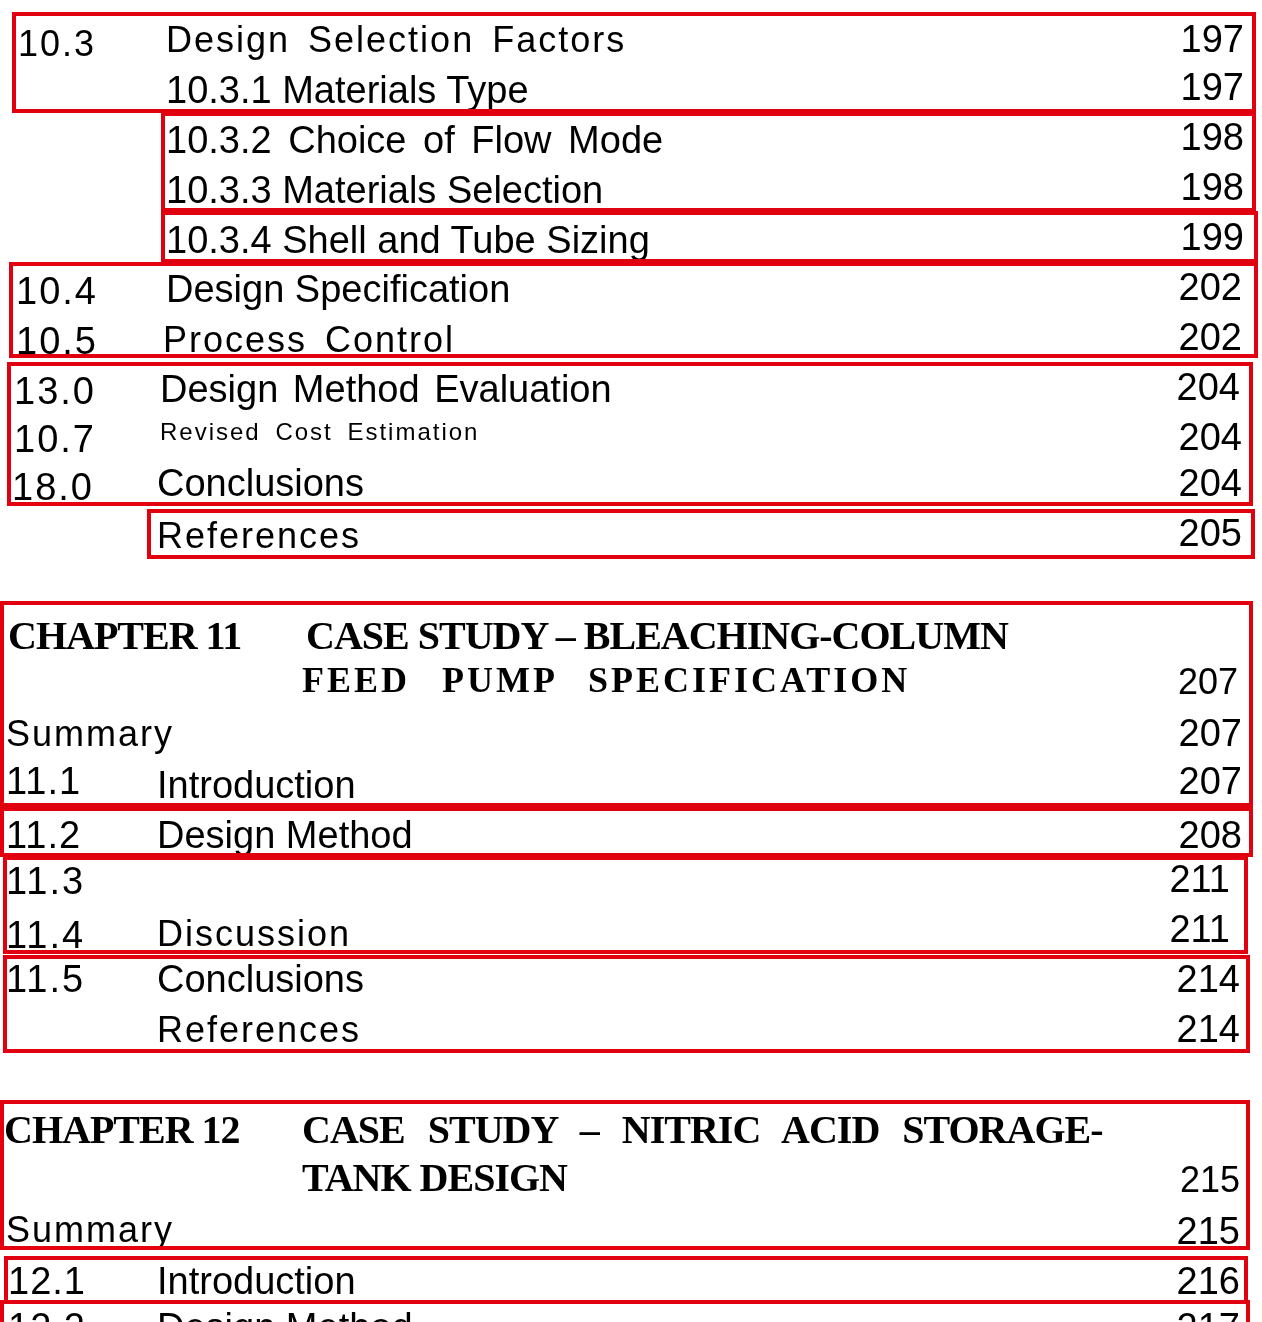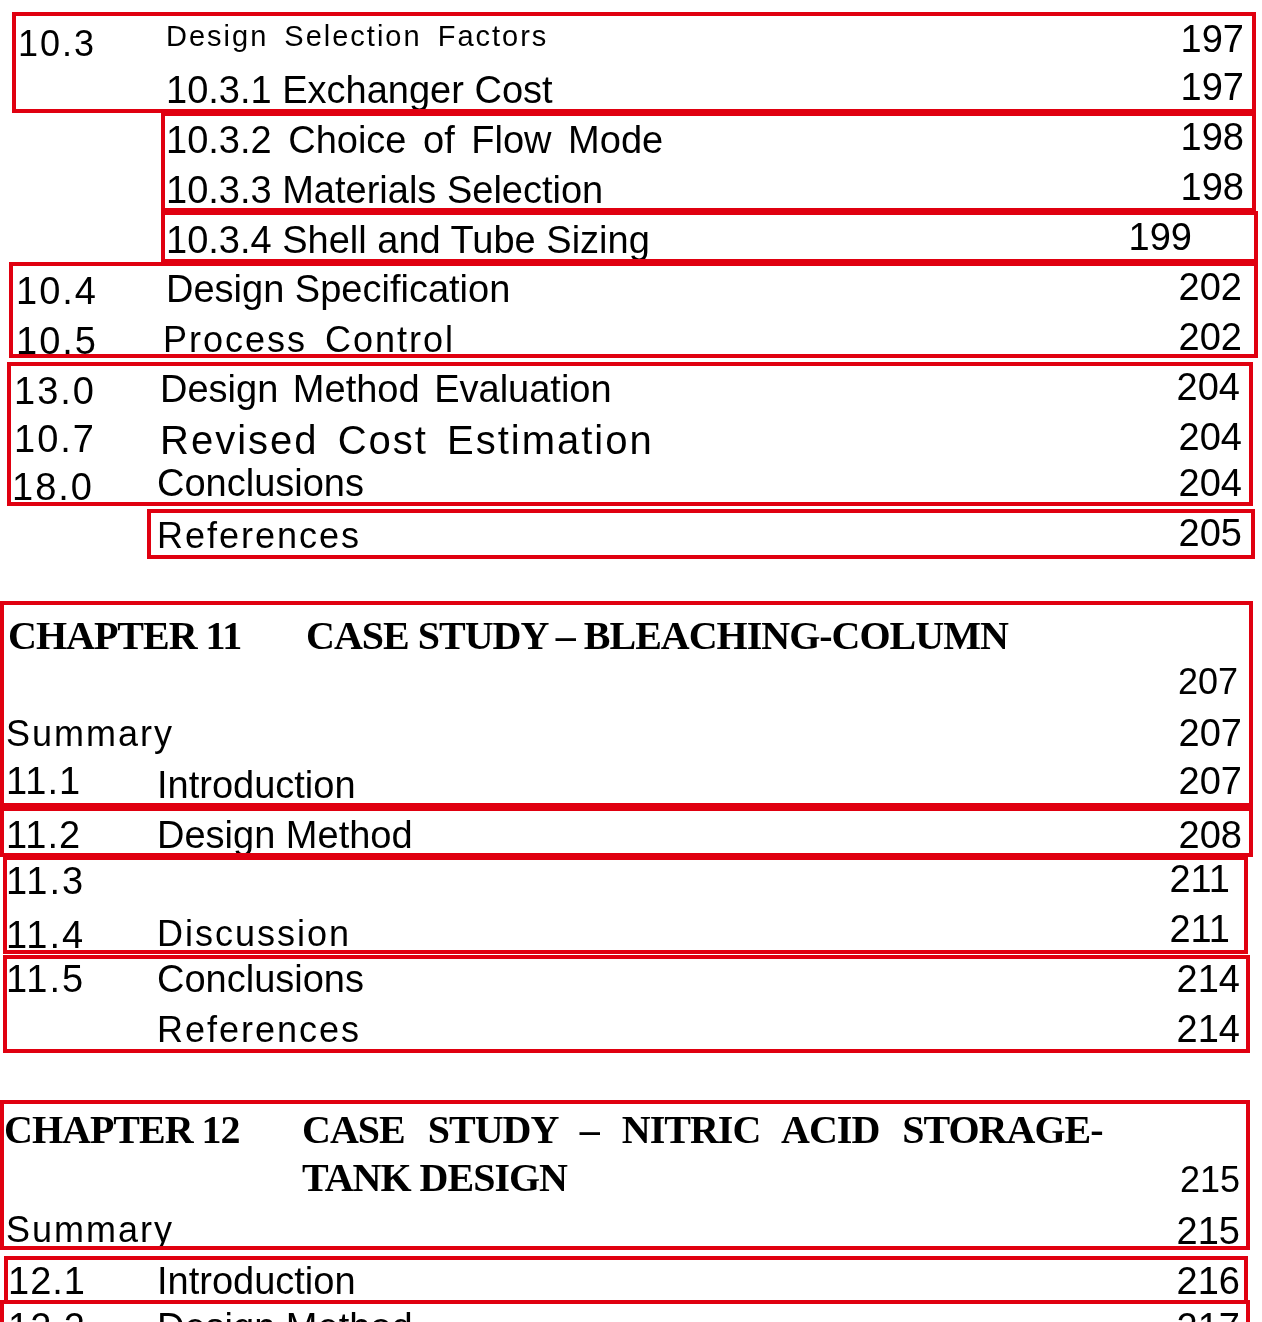--- a/index.html
+++ b/index.html
@@ -14,72 +14,73 @@
           font-size: 40px; line-height: 1; white-space: nowrap; letter-spacing: -1px; }
   .chap-sub { position: absolute; font-family: "Liberation Serif", serif; font-weight: bold;
           font-size: 36px; line-height: 1; white-space: nowrap; letter-spacing: 3px; }
   .box { position: absolute; border: 4px solid #e00010; box-sizing: border-box; pointer-events: none; }
 </style>
 </head>
 <body>
 
 <div class="row" style="top:18px;">
   <span class="num spaced" style="left:18px;top:8px;font-size:36px;">10.3</span>
-  <span class="title spaced" style="left:166px;top:4px;font-size:29px;">Design Selection Factors</span>
+  <span class="title spaced" style="left:166px;top:4px;font-size:36px;">Design Selection Factors</span>
   <span class="page" style="left:1124px;top:2px;">197</span>
 </div>
 <div class="row" style="top:68px;">
-  <span class="title" style="left:166px;top:3px;">10.3.1 Exchanger Cost</span>
+  <span class="title" style="left:166px;top:3px;">10.3.1 Materials Type</span>
   <span class="page" style="left:1124px;top:0px;">197</span>
 </div>
 <div class="row" style="top:118px;">
   <span class="title" style="left:166px;top:3px;word-spacing:6px;">10.3.2 Choice of Flow Mode</span>
   <span class="page" style="left:1124px;top:0px;">198</span>
 </div>
 <div class="row" style="top:168px;">
   <span class="title" style="left:166px;top:3px;">10.3.3 Materials Selection</span>
   <span class="page" style="left:1124px;top:0px;">198</span>
 </div>
 <div class="row" style="top:218px;padding-left:9px;">
   <span class="title" style="left:166px;top:3px;">10.3.4 Shell and Tube Sizing</span>
-  <span class="page" style="left:1072px;top:0px;">199</span>
+  <span class="page" style="left:1124px;top:0px;">199</span>
 </div>
 <div class="row" style="top:268px;">
   <span class="num spaced" style="left:16px;top:4px;">10.4</span>
   <span class="title" style="left:166px;top:2px;">Design Specification</span>
   <span class="page" style="left:1122px;top:0px;">202</span>
 </div>
 <div class="row" style="top:318px;">
   <span class="num spaced" style="left:16px;top:4px;">10.5</span>
   <span class="title spaced" style="left:163px;top:4px;font-size:36px;">Process Control</span>
   <span class="page" style="left:1122px;top:0px;">202</span>
 </div>
 <div class="row" style="top:368px;">
   <span class="num spaced" style="left:14px;top:4px;">13.0</span>
   <span class="title" style="left:160px;top:2px;word-spacing:4px;">Design Method Evaluation</span>
   <span class="page" style="left:1120px;top:0px;">204</span>
 </div>
 <div class="row" style="top:416px;">
   <span class="num spaced" style="left:14px;top:4px;">10.7</span>
-  <span class="title spaced" style="left:160px;top:4px;font-size:40px;">Revised Cost Estimation</span>
+  <span class="title spaced" style="left:160px;top:4px;font-size:24px;">Revised Cost Estimation</span>
   <span class="page" style="left:1122px;top:2px;">204</span>
 </div>
 <div class="row" style="top:462px;">
   <span class="num spaced" style="left:12px;top:6px;">18.0</span>
   <span class="title" style="left:157px;top:2px;">Conclusions</span>
   <span class="page" style="left:1122px;top:2px;">204</span>
 </div>
 <div class="row" style="top:514px;">
   <span class="title spaced" style="left:157px;top:4px;font-size:36px;">References</span>
   <span class="page" style="left:1122px;top:0px;">205</span>
 </div>
 
 <div class="row" style="top:612px;height:100px;">
   <span class="chap" style="left:8px;top:4px;">CHAPTER 11</span>
   <span class="chap" style="left:306px;top:4px;">CASE STUDY – BLEACHING-COLUMN</span>
+  <span class="chap-sub" style="left:302px;top:50px;word-spacing:20px;">FEED PUMP SPECIFICATION</span>
   <span class="page" style="left:1118px;top:52px;font-size:36px;">207</span>
 </div>
 <div class="row" style="top:714px;">
   <span class="title spaced" style="left:6px;top:2px;font-size:36px;">Summary</span>
   <span class="page" style="left:1122px;top:0px;">207</span>
 </div>
 <div class="row" style="top:762px;">
   <span class="num" style="left:6px;top:0px;">11.1</span>
   <span class="title" style="left:157px;top:4px;">Introduction</span>
   <span class="page" style="left:1122px;top:0px;">207</span>

